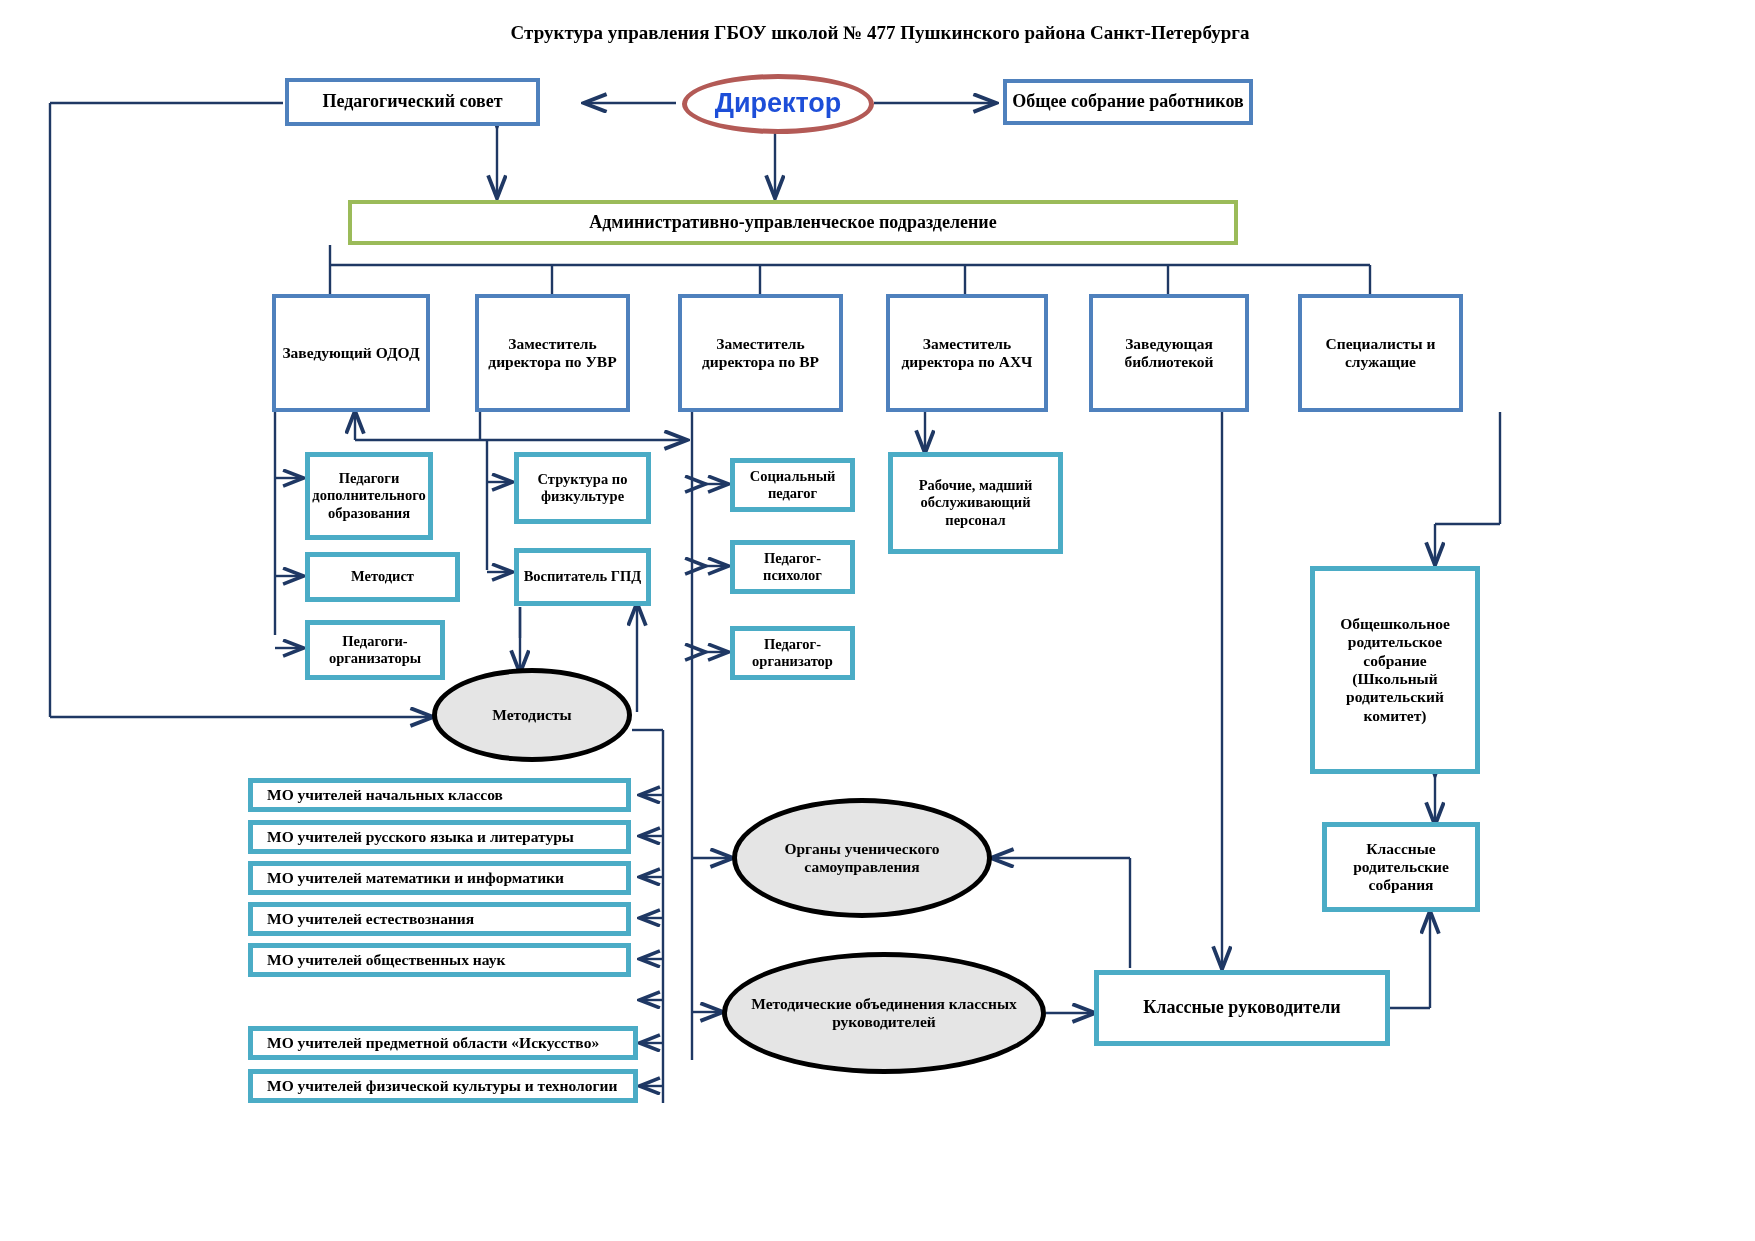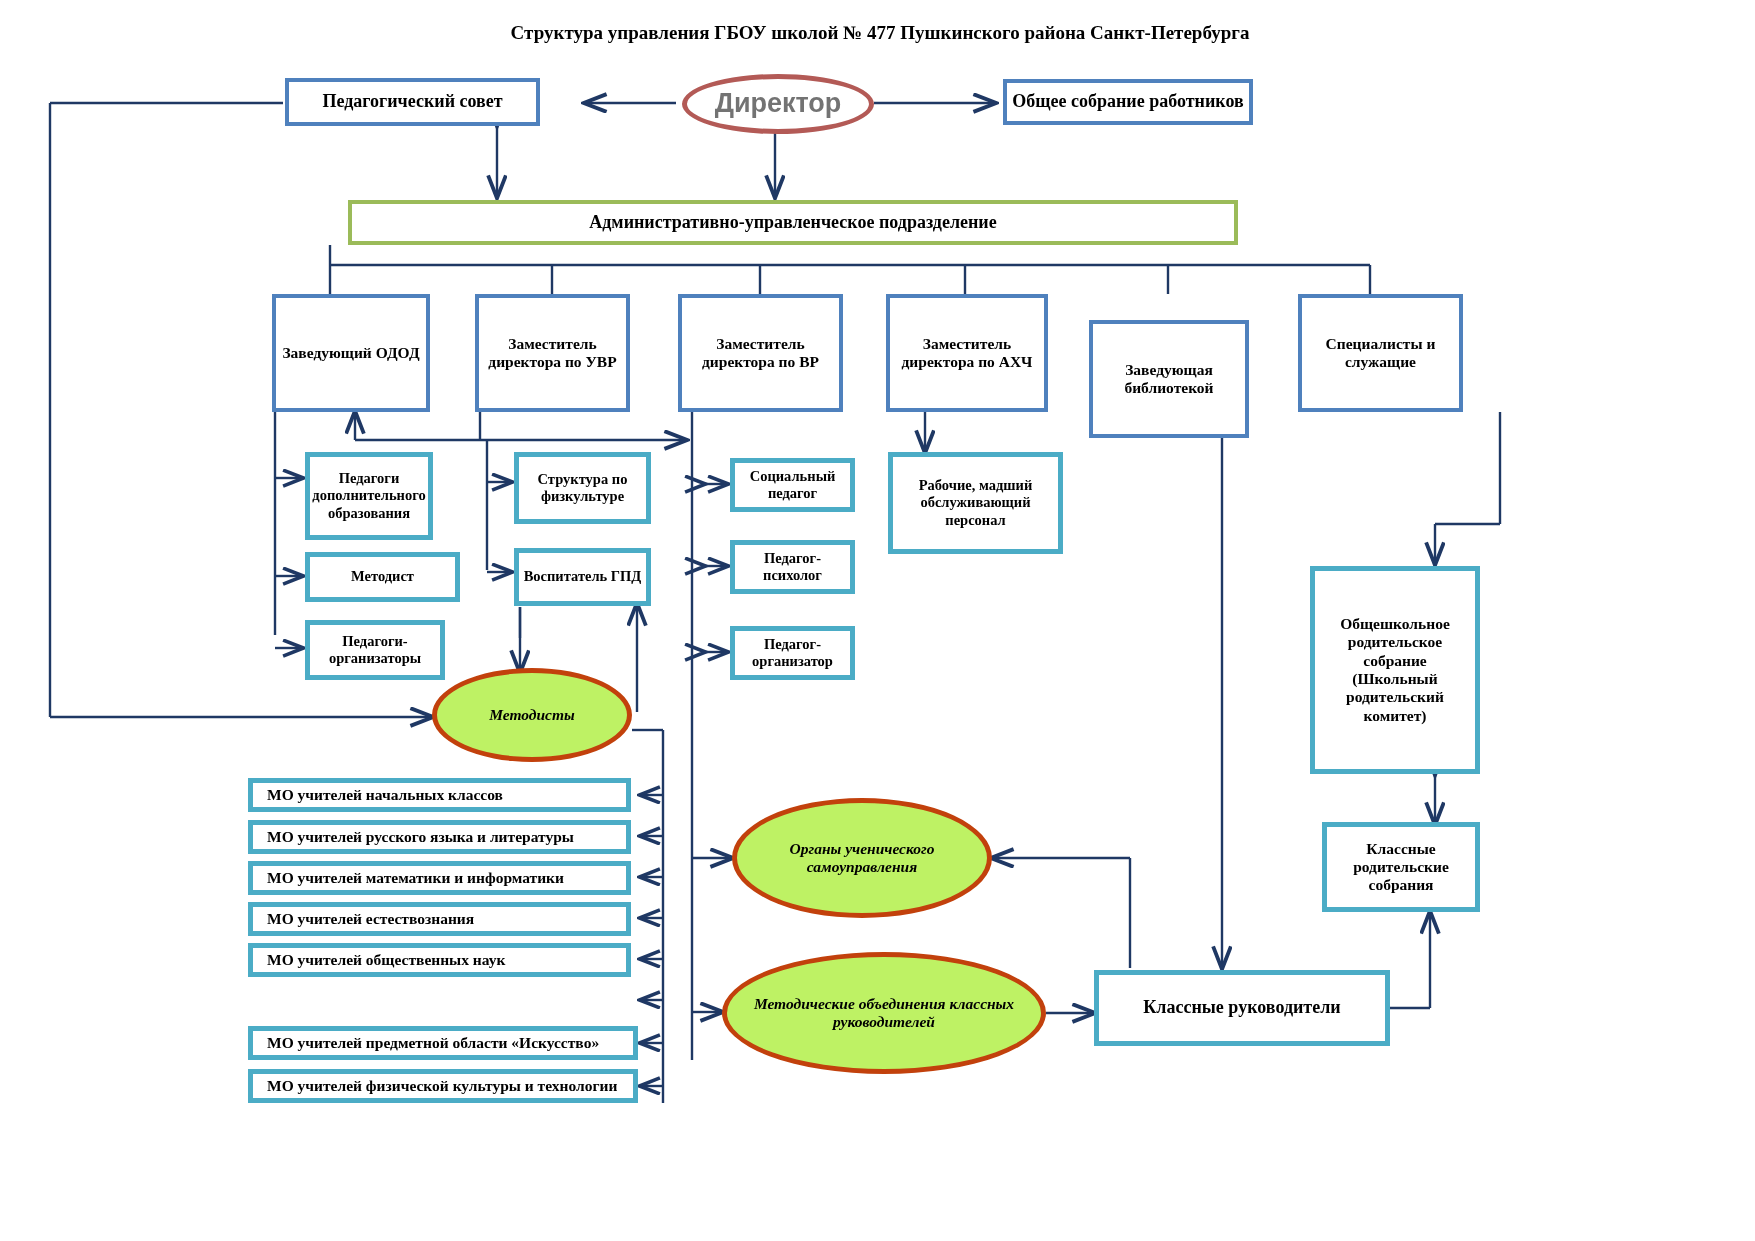--- a/index.html
+++ b/index.html
@@ -44,30 +44,29 @@
     text-align:center;
     background:transparent;
   }
   
   .b-blue   { border:4px solid #4f81bd; }
   .b-teal   { border:5px solid #4bacc6; }
   .b-green  { border:4px solid #9bbb59; }
   .ellipse-red{
     border:5px solid #b35a56;
     border-radius:50%;
-    color:#737373;
+    color:#1d4ed8;
     font-family:"Liberation Sans","DejaVu Sans",sans-serif;
     font-size:27px;
     font-weight:bold;
   }
   .ellipse-green{
-    border:5px solid #c2410c;
+    border:5px solid #000000;
     border-radius:50%;
-    background:#bef264;
-    font-style:italic;
+    background:#e5e5e5;
   }
   .fs14{font-size:14.5px;}
   .fs15{font-size:15.5px;}
   .fs16{font-size:18px;}
   .mo-row{
     justify-content:flex-start;
     padding-left:14px;
     text-align:left;
   }
 </style>
@@ -191,21 +190,21 @@
   </div>
   <div class="node b-blue fs15" style="left:475px; top:294px; width:155px; height:118px;">
     <span>Заместитель директора по УВР</span>
   </div>
   <div class="node b-blue fs15" style="left:678px; top:294px; width:165px; height:118px;">
     <span>Заместитель директора по ВР</span>
   </div>
   <div class="node b-blue fs15" style="left:886px; top:294px; width:162px; height:118px;">
     <span>Заместитель директора по АХЧ</span>
   </div>
-  <div class="node b-blue fs15" style="left:1089px; top:294px; width:160px; height:118px;margin-top:26px;">
+  <div class="node b-blue fs15" style="left:1089px; top:294px; width:160px; height:118px;">
     <span>Заведующая библиотекой</span>
   </div>
   <div class="node b-blue fs15" style="left:1298px; top:294px; width:165px; height:118px;">
     <span>Специалисты и служащие</span>
   </div>
 
   <div class="node b-teal fs14" style="left:305px; top:452px; width:128px; height:88px;">
     <span>Педагоги дополнительного образования</span>
   </div>
   <div class="node b-teal fs14" style="left:305px; top:552px; width:155px; height:50px;">

